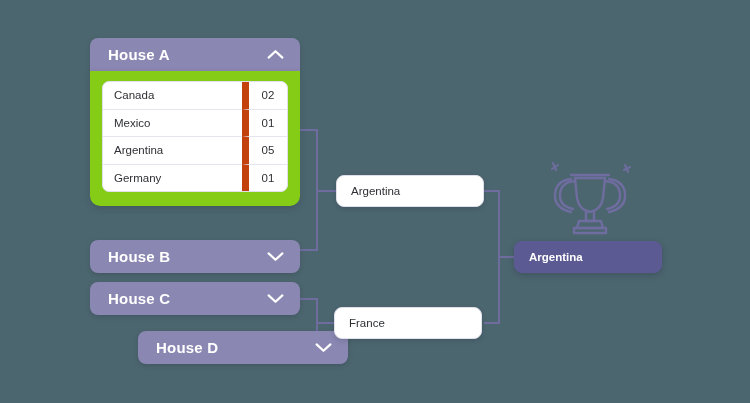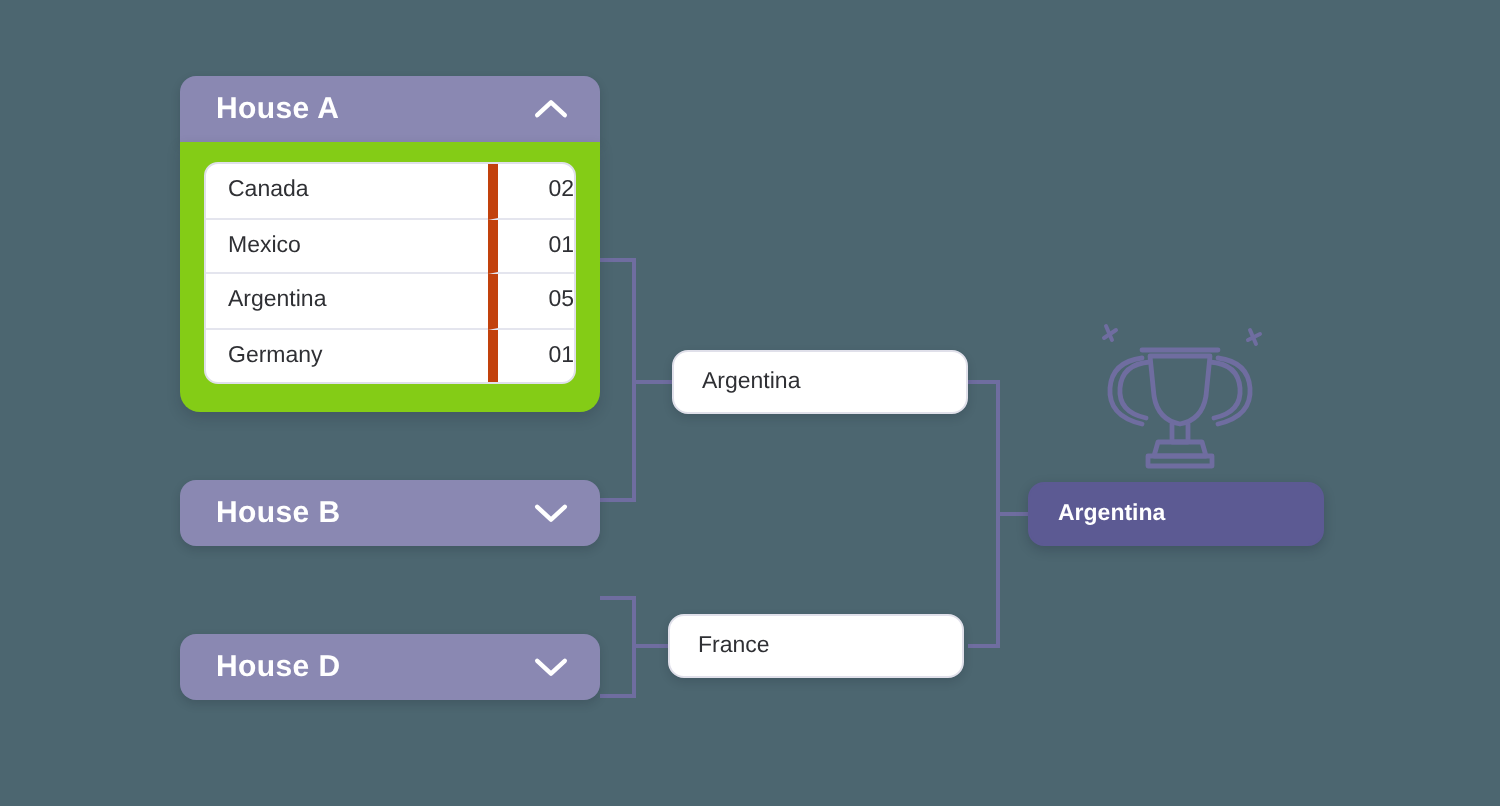--- a/index.html
+++ b/index.html
@@ -83,22 +83,22 @@
     color: #2f3034;
     padding: 0 0 0 11px;
     height: 26.5px;
     border-bottom: 1px solid #e4e5ee;
     vertical-align: middle;
   }
   .score-table tr:last-child td { border-bottom: none; }
   .score-table td.score {
     width: 38px;
     padding: 0;
-    text-align: right;
-    border-left: 5px solid #c2410c;
+    text-align: center;
+    border-left: 7px solid #c2410c;
   }
 
   
   .match {
     position: absolute;
     width: 148px;
     height: 32px;
     background: #ffffff;
     border: 1px solid #e0e0ea;
     border-radius: 8px;
@@ -186,22 +186,32 @@
     <div class="house-head">
       <span class="house-title">House B</span>
       <span class="chev">
         <svg viewBox="0 0 17 11">
             <path d="M1.6 2.4 L8.5 8.8 L15.4 2.4" fill="none" stroke="#ffffff" stroke-width="2.2" stroke-linecap="round" stroke-linejoin="round"></path>
           </svg>
       </span>
     </div>
   </div>
 
-
-  <div class="house" style="top:317px;">
+  <div class="house" style="top:282px;">
+    <div class="house-head">
+      <span class="house-title">House C</span>
+      <span class="chev">
+        <svg viewBox="0 0 17 11">
+            <path d="M1.6 2.4 L8.5 8.8 L15.4 2.4" fill="none" stroke="#ffffff" stroke-width="2.2" stroke-linecap="round" stroke-linejoin="round"></path>
+          </svg>
+      </span>
+    </div>
+  </div>
+
+  <div class="house" style="top:331px;margin-left:48px;">
     <div class="house-head">
       <span class="house-title">House D</span>
       <span class="chev">
         <svg viewBox="0 0 17 11">
             <path d="M1.6 2.4 L8.5 8.8 L15.4 2.4" fill="none" stroke="#ffffff" stroke-width="2.2" stroke-linecap="round" stroke-linejoin="round"></path>
           </svg>
       </span>
     </div>
   </div>
 

